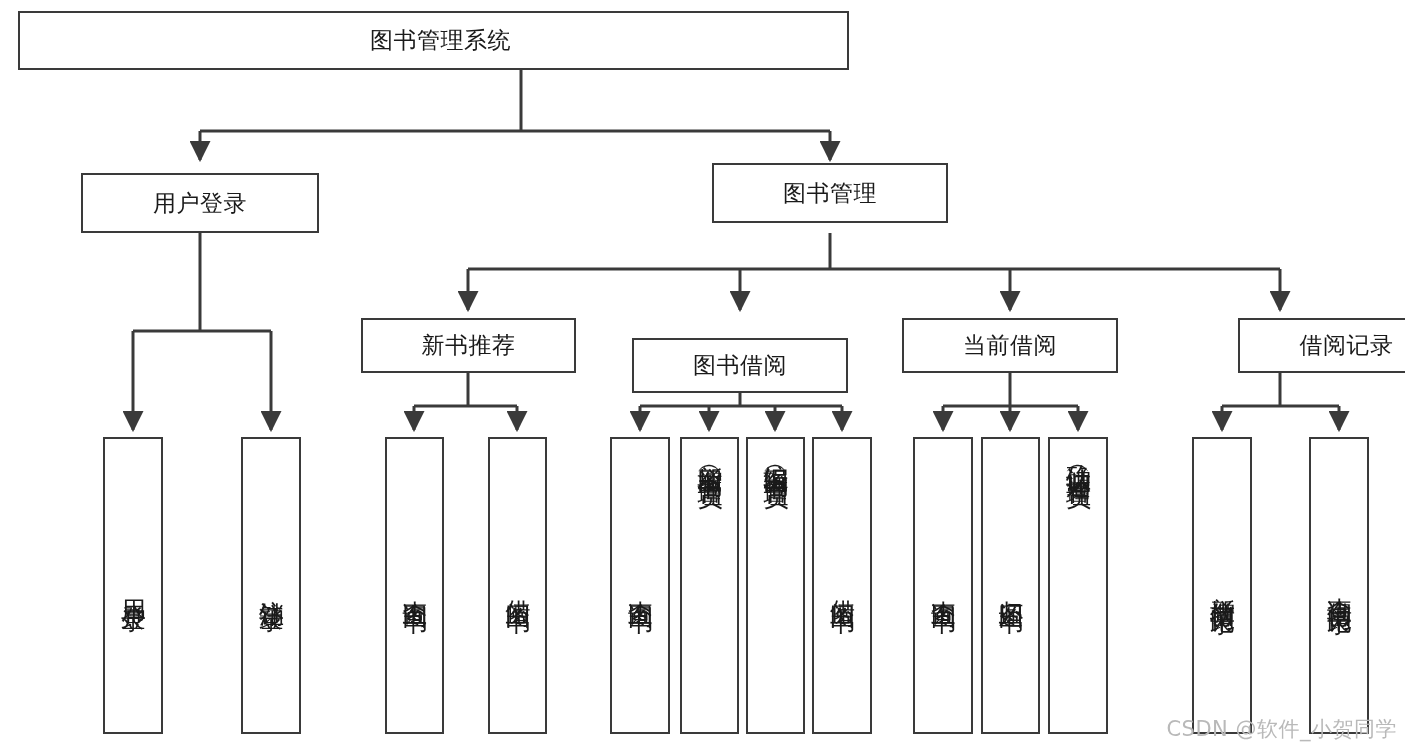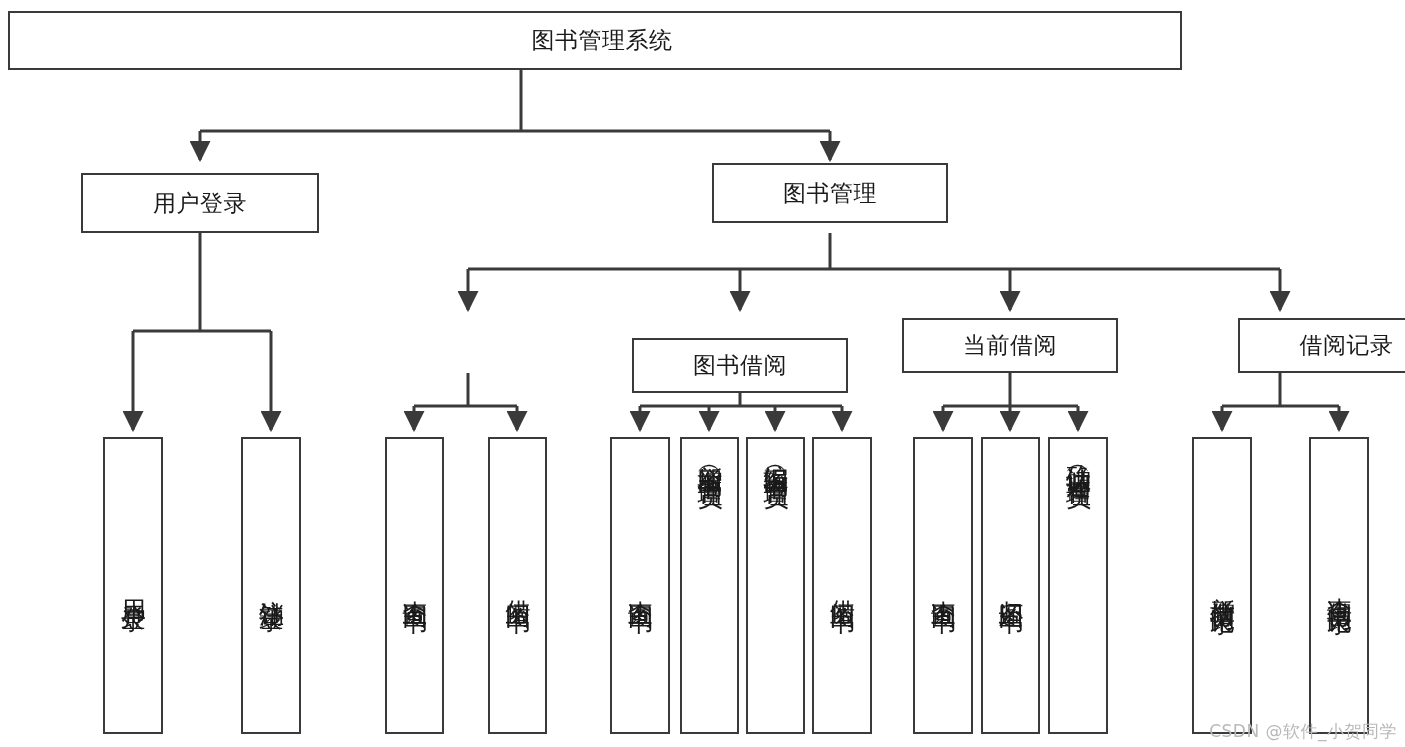--- a/index.html
+++ b/index.html
@@ -59,21 +59,21 @@
     padding-top: 6px;
   }
   .leaf-box.center-text {
     align-items: center;
     padding-top: 0;
   }
   #watermark {
     position: absolute;
     right: 8px;
     bottom: 4px;
-    font-size: 17px;
+    font-size: 21px;
     color: #b9b9b9;
     letter-spacing: 0.5px;
     white-space: nowrap;
     pointer-events: none;
   }
 </style>
 </head>
 <body>
 
 <div id="diagram-root">
@@ -121,32 +121,35 @@
       <path d="M 1010 406 L 1010 430" marker-end="url(#arrow)"></path>
       <path d="M 1078 406 L 1078 430" marker-end="url(#arrow)"></path>
 
       <path d="M 1280 373 L 1280 406"></path>
       <path d="M 1222 406 L 1339 406"></path>
       <path d="M 1222 406 L 1222 430" marker-end="url(#arrow)"></path>
       <path d="M 1339 406 L 1339 430" marker-end="url(#arrow)"></path>
     </g>
   </svg>
 
-  <div class="node-box" style="left:8px; top:11px; width:1174px; height:59px;padding-left:14px;">
+  <div class="node-box" style="left:18px; top:11px; width:831px; height:59px;padding-left:14px;">
     <span class="node-label-h">图书管理系统</span>
   </div>
 
   <div class="node-box" style="left:81px; top:173px; width:238px; height:60px;">
     <span class="node-label-h">用户登录</span>
   </div>
 
   <div class="node-box" style="left:712px; top:163px; width:236px; height:60px;">
     <span class="node-label-h">图书管理</span>
   </div>
 
+  <div class="node-box" style="left:361px; top:318px; width:215px; height:55px;">
+    <span class="node-label-h">新书推荐</span>
+  </div>
 
   <div class="node-box" style="left:632px; top:318px; width:216px; height:55px;margin-top:20px;">
     <span class="node-label-h">图书借阅</span>
   </div>
 
   <div class="node-box" style="left:902px; top:318px; width:216px; height:55px;">
     <span class="node-label-h">当前借阅</span>
   </div>
 
   <div class="node-box" style="left:1238px; top:318px; width:217px; height:55px;">

